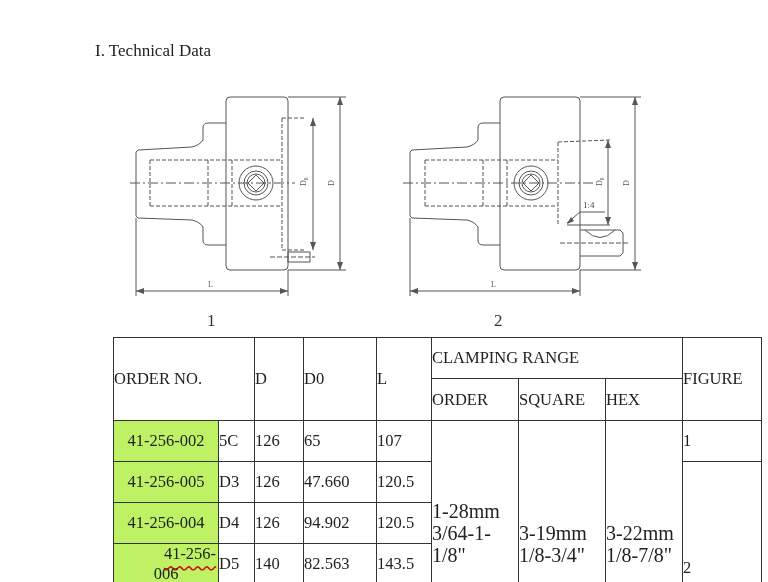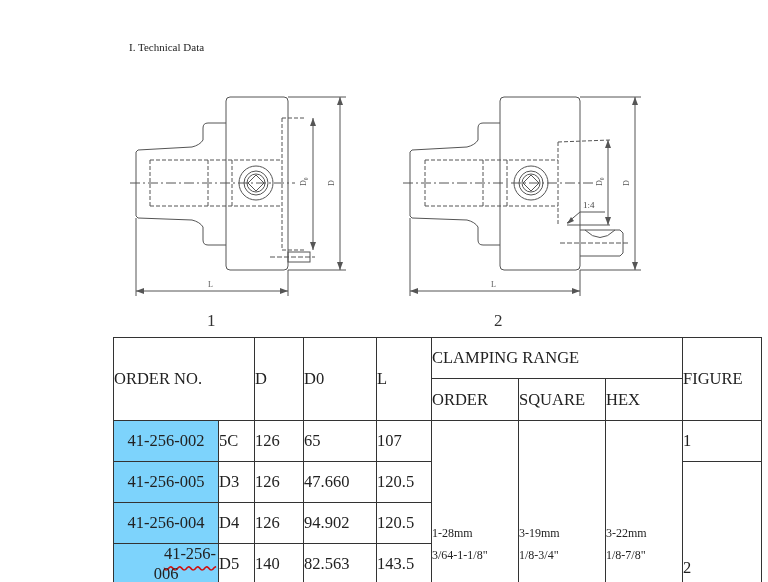--- a/index.html
+++ b/index.html
@@ -1,24 +1,24 @@
 <!DOCTYPE html>
 <html><head>
 <meta charset="utf-8">
 <style>
   html, body { margin:0; padding:0; background:#fff; }
   body { width:768px; height:582px; position:relative; overflow:hidden; font-family:"Liberation Serif", "DejaVu Serif", serif; color:#222; }
-  .title { position:absolute; left:129px; top:41px; font-size:11px; color:#222; }
+  .title { position:absolute; left:95px; top:41px; font-size:17px; color:#222; }
   .fig { position:absolute; }
   .figlabel { position:absolute; font-size:17px; color:#333; }
   table.spec { position:absolute; left:113px; top:337px; border-collapse:collapse; table-layout:fixed; }
   table.spec td { border:1.5px solid #333; vertical-align:middle; font-size:16.5px; padding:0; color:#222; }
-  .order { background:#7dd3fc; color:#d83a10; text-align:center; }
+  .order { background:#bef264; color:#d83a10; text-align:center; }
   .ul { text-decoration:underline wavy #d01010; text-underline-offset:6px;margin-left:48px; }
-  .small { font-size:12px; line-height:22px; }
+  .small { font-size:20px; line-height:22px; }
 </style>
 </head>
 <body>
 
 <div class="title">I. Technical Data</div>
 
 <svg class="fig" style="left:120px;top:90px" width="240" height="210" viewBox="0 0 240 210">
   <g fill="none" stroke="#555" stroke-width="1">
 
     <rect x="106" y="7" width="62" height="173" rx="4"></rect>

